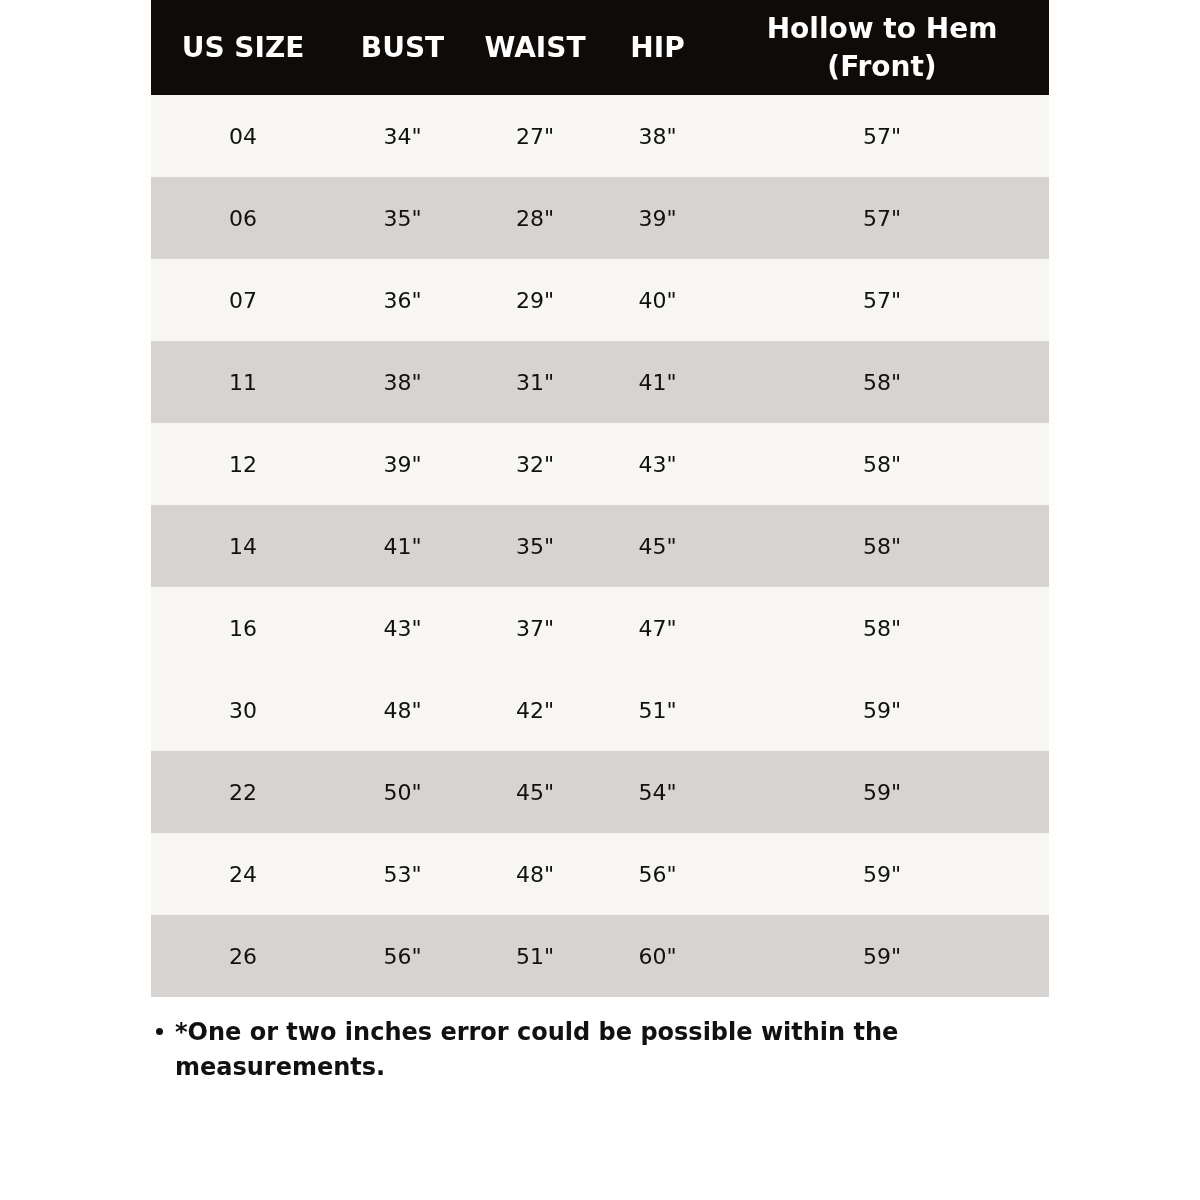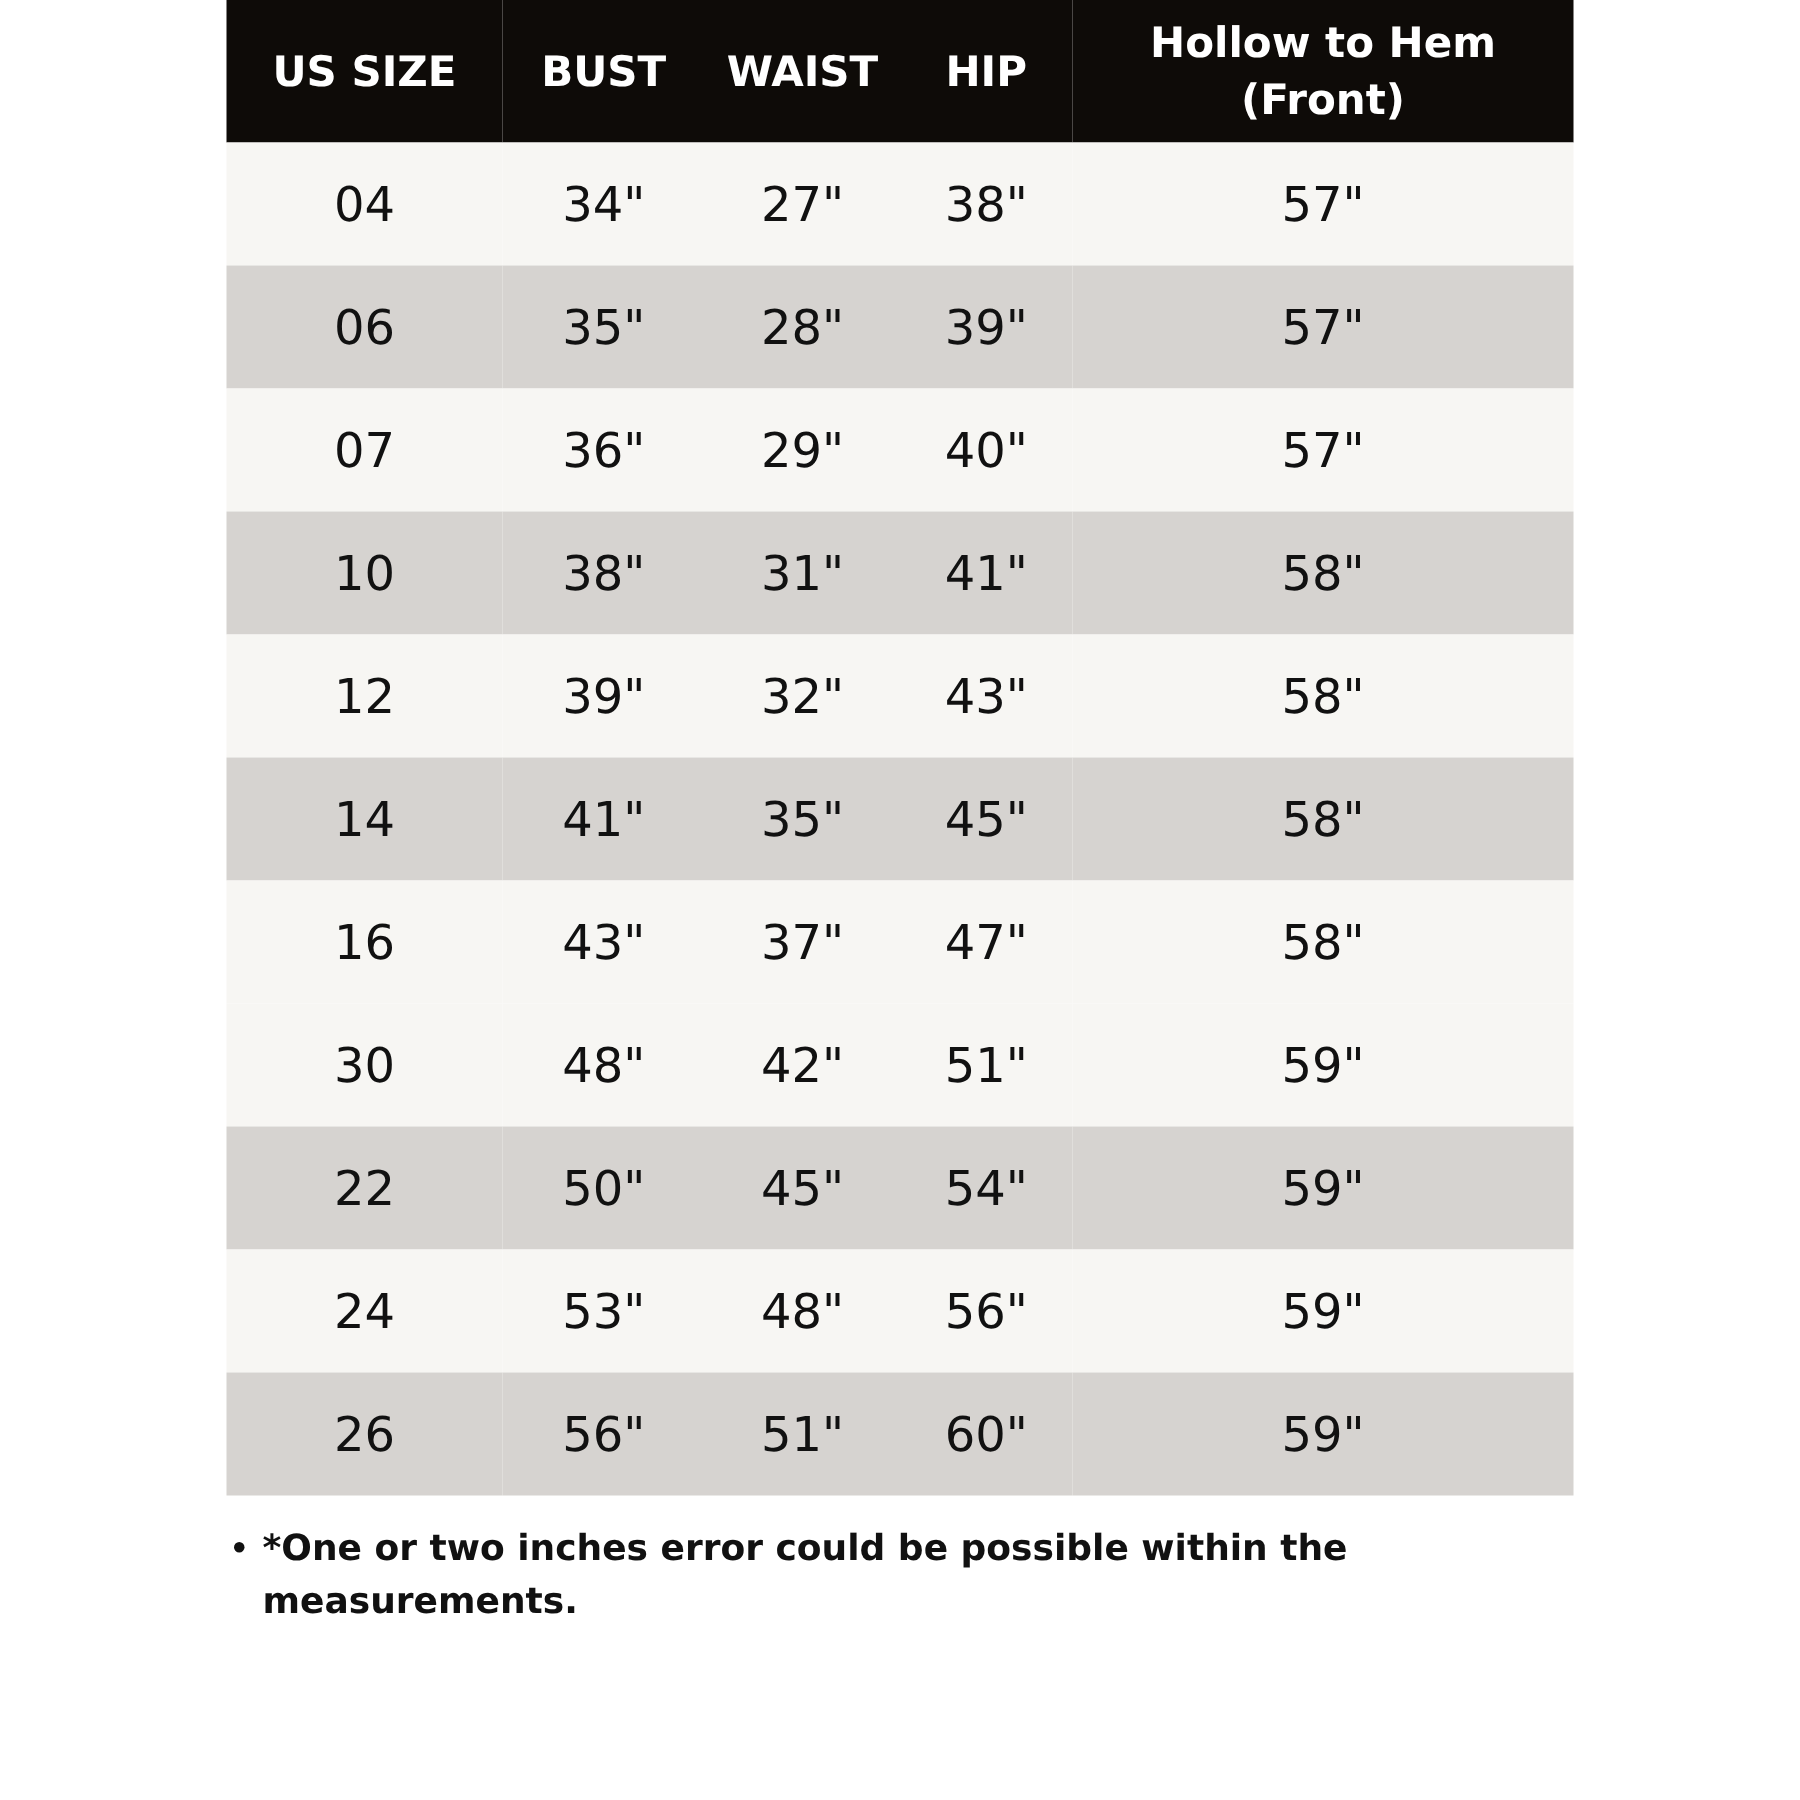--- a/index.html
+++ b/index.html
@@ -33,21 +33,21 @@
     height:95px;
     font-size:28px;
     font-weight:bold;
     text-align:center;
     vertical-align:middle;
     white-space:pre-line;
     line-height:1.35;
   }
   .size-table td{
     height:82px;
-    font-size:32px;
+    font-size:22px;
     text-align:center;
     vertical-align:middle;
     color:var(--text);
   }
   tr.row-light td{background:var(--row-light);}
   tr.row-dark td{background:var(--row-dark);}
   .footnotes{
     width:898px;
     margin:18px auto 0;
   }
@@ -109,21 +109,21 @@
           <td>57"</td>
         </tr>
         <tr class="row-light">
           <td>07</td>
           <td>36"</td>
           <td>29"</td>
           <td>40"</td>
           <td>57"</td>
         </tr>
         <tr class="row-dark">
-          <td>10</td>
+          <td>11</td>
           <td>38"</td>
           <td>31"</td>
           <td>41"</td>
           <td>58"</td>
         </tr>
         <tr class="row-light">
           <td>12</td>
           <td>39"</td>
           <td>32"</td>
           <td>43"</td>

